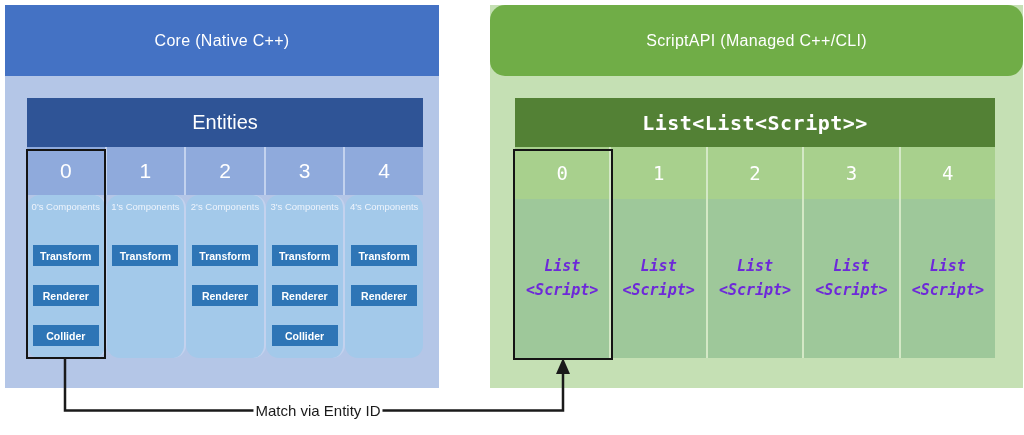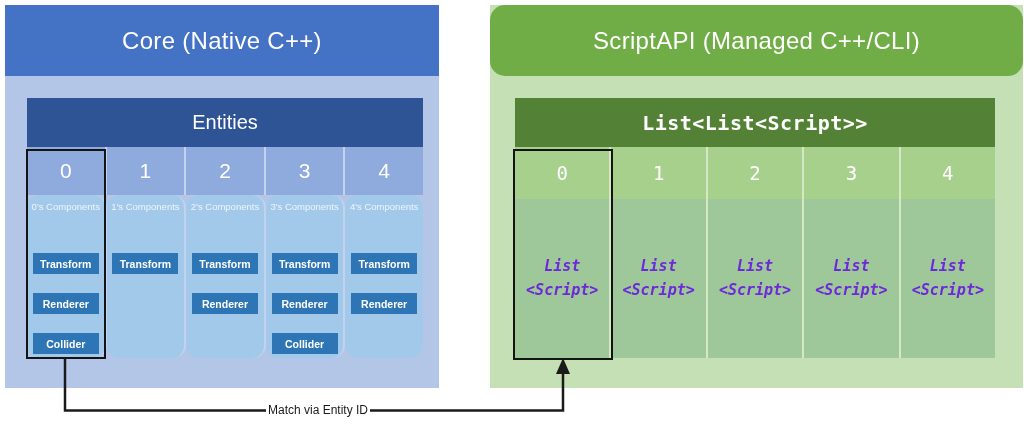--- a/index.html
+++ b/index.html
@@ -8,21 +8,21 @@
     width:1024px;height:435px;
     background:#ffffff;
     font-family:"Liberation Sans",sans-serif;
     overflow:hidden;
   }
   .panel{position:absolute;top:5px;height:383px;}
   .panel-core{left:5px;width:434px;background:#b4c6e7;}
   .panel-script{left:490px;width:533px;background:#c5e0b4;}
   .panel-hdr{
     height:71px;display:flex;align-items:center;justify-content:center;
-    color:#ffffff;font-size:24px;letter-spacing:.3px;
+    color:#ffffff;font-size:16px;letter-spacing:.3px;
   }
   .panel-core .panel-hdr{background:#4472c4;}
   .panel-script .panel-hdr{background:#70ad47;border-radius:15px;}
 
   
   .entities-table{position:absolute;left:22px;top:93px;width:396px;}
   .entities-title{
     height:49px;background:#2f5496;color:#fff;font-size:20px;
     display:flex;align-items:center;justify-content:center;
   }
@@ -41,21 +41,21 @@
   .entities-table .body-row .col:last-child{border-right:none;}
   .comp-label{
     height:31px;color:#eef4fc;font-size:9.5px;line-height:1.3;
     text-align:center;padding:0 4px;
   }
   .comp-chip{
     width:66px;height:21px;margin:0 auto;background:#2e75b6;
     color:#ffffff;font-size:10.5px;font-weight:bold;
     display:flex;align-items:center;justify-content:center;
   }
-  .chip-1{margin-top:21px;} .chip-n{margin-top:19px;}
+  .chip-1{margin-top:13px;} .chip-n{margin-top:19px;}
 
   
   .list-table{position:absolute;left:25px;top:93px;width:480px;
     font-family:"DejaVu Sans Mono","Liberation Mono",monospace;}
   .list-title{
     height:49px;background:#538135;color:#fff;font-size:20px;font-weight:bold;
     display:flex;align-items:center;justify-content:center;letter-spacing:.5px;
   }
   .list-table .num-row{height:52px;}
   .list-table .num-row .cell{background:#a8d08d;border-right:2px solid #d4e8c6;font-size:19px;}
@@ -71,21 +71,21 @@
 
   
   .hl-box{position:absolute;border:2.5px solid #141414;background:transparent;box-sizing:border-box;}
   .hl-entity{left:26px;top:149px;width:80px;height:210px;}
   .hl-list{left:513px;top:149px;width:100px;height:211px;}
 
   
   .connector-svg{position:absolute;left:0;top:0;pointer-events:none;}
   .connector-label{
     position:absolute;left:318px;top:410px;transform:translate(-50%,-50%);
-    background:#ffffff;padding:0 2px;color:#1a1a1a;font-size:12px;white-space:nowrap;
+    background:#ffffff;padding:0 2px;color:#1a1a1a;font-size:15px;white-space:nowrap;
   }
 </style>
 </head>
 <body>
 
 <div class="stage">
 
   <div class="panel panel-core">
     <div class="panel-hdr">Core (Native C++)</div>
 

